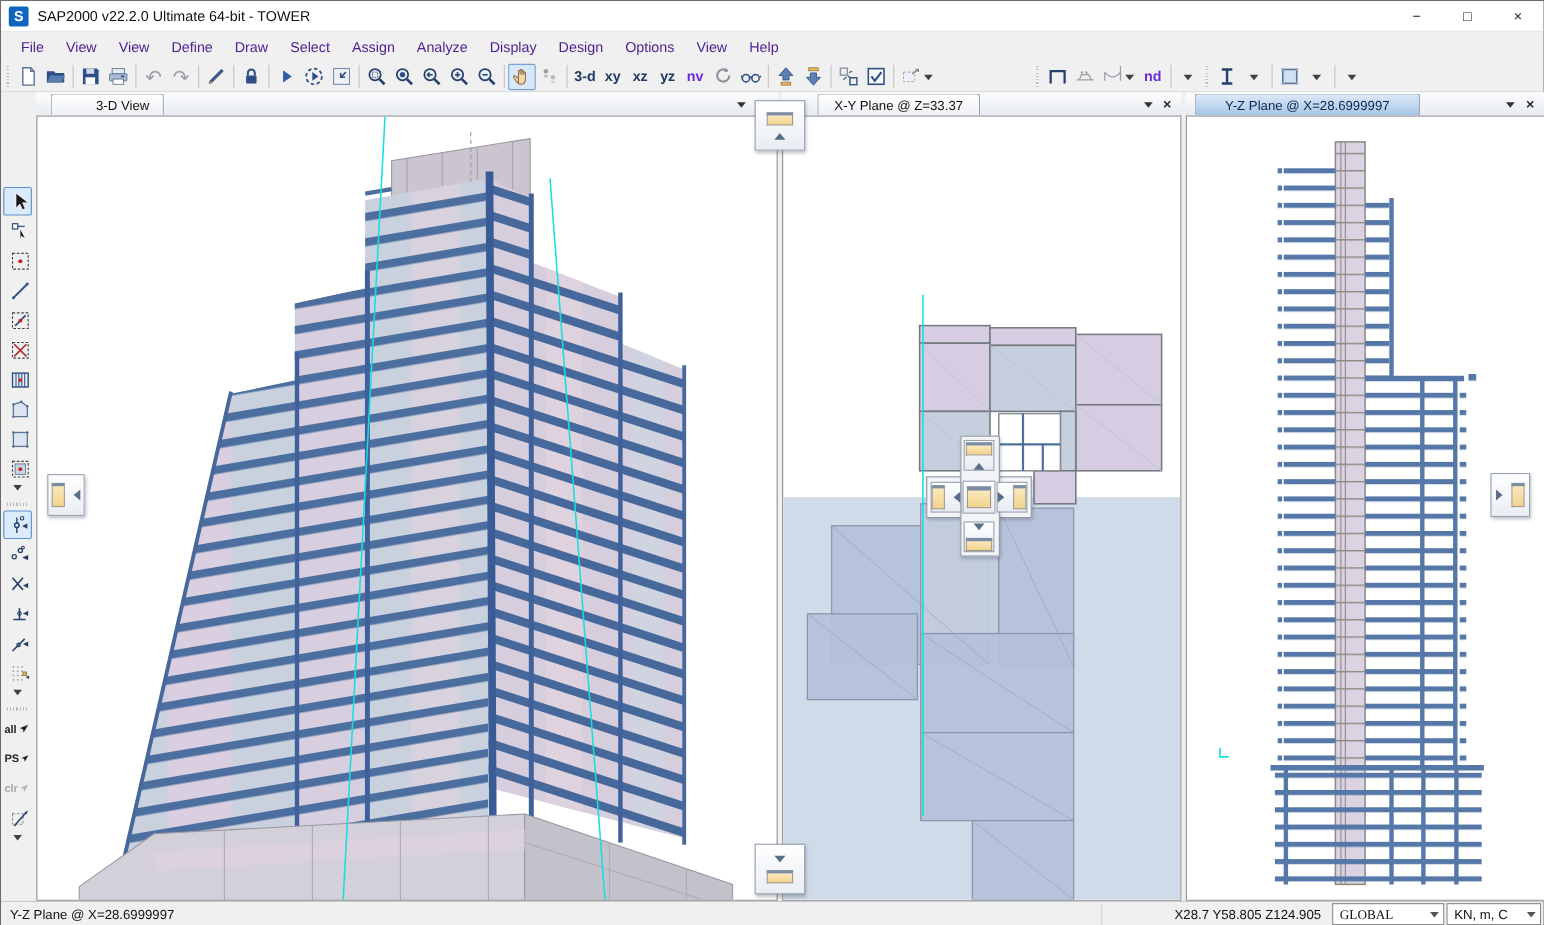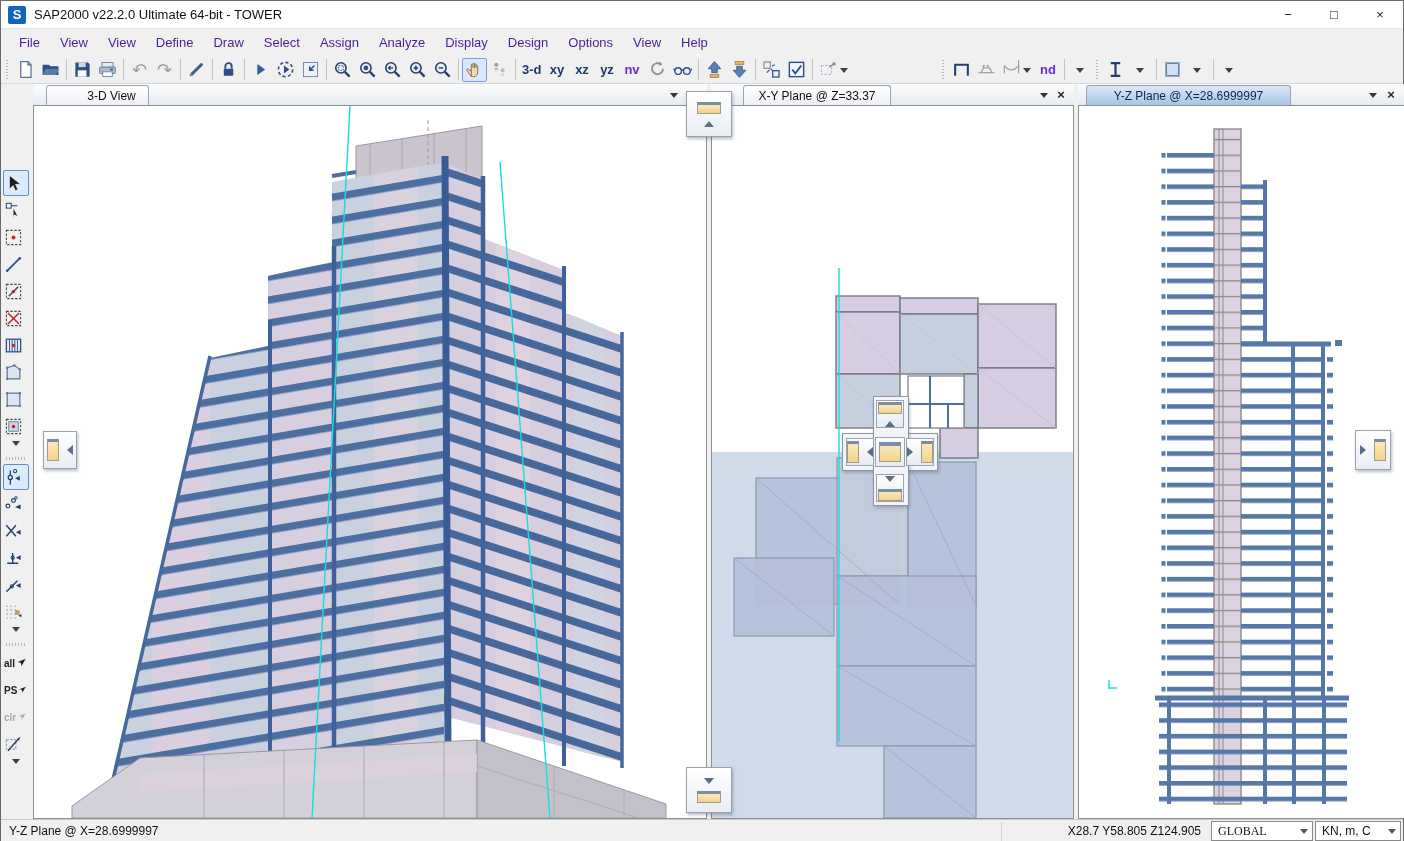--- a/index.html
+++ b/index.html
@@ -26,21 +26,21 @@
   .tbtn.active { background:#d8e7fb; border-color:#74a2d6; }
   .ic { width:19px; height:19px; display:block; }
   .ic.sm { width:16px; height:16px; }
   .tlabel { font-weight:bold; color:#1d3a66; font-size:13px; }
   .tlabel.dim { color:#6d28d9; }
   .dd { width:0; height:0; border:4px solid transparent; border-top:5px solid #404040; margin:5px 2px 0 2px; }
   .tspacer { width:86px; }
 
   
   .lbar { position:absolute; left:0; top:83px; width:30px; height:735px; background:#f0f0f0; display:flex; flex-direction:column; align-items:center; padding-top:3px; }
-  .lbtn { width:26px; height:26px; display:flex; align-items:center; justify-content:space-between; border:1px solid transparent; border-radius:2px; margin-bottom:1px; }
+  .lbtn { width:26px; height:26px; display:flex; align-items:center; justify-content:flex-end; border:1px solid transparent; border-radius:2px; margin-bottom:1px; }
   .lbtn.active { background:#dcebfb; border-color:#5a8fd0; }
   .lgrip { width:20px; height:3px; margin:4px 0; background-image:repeating-linear-gradient(90deg,#b8b8b8 0 1px, transparent 1px 3px); }
   .ldd { width:0; height:0; border:4px solid transparent; border-top:5px solid #404040; margin:1px 0 3px 0; }
   .lseltxt { font-size:10px; font-weight:bold; color:#222; margin-right:1px; }
   .lseltxt.dim { color:#a8a8a8; }
 
   
   .main { position:absolute; left:0; top:83px; width:1404px; height:735px; background:#f0f0f0; }
   .panel { position:absolute; top:0; height:735px; }
   .phead { position:absolute; left:0; top:0; width:100%; height:21px; background:linear-gradient(#fcfdfe,#e7ebf0); }

